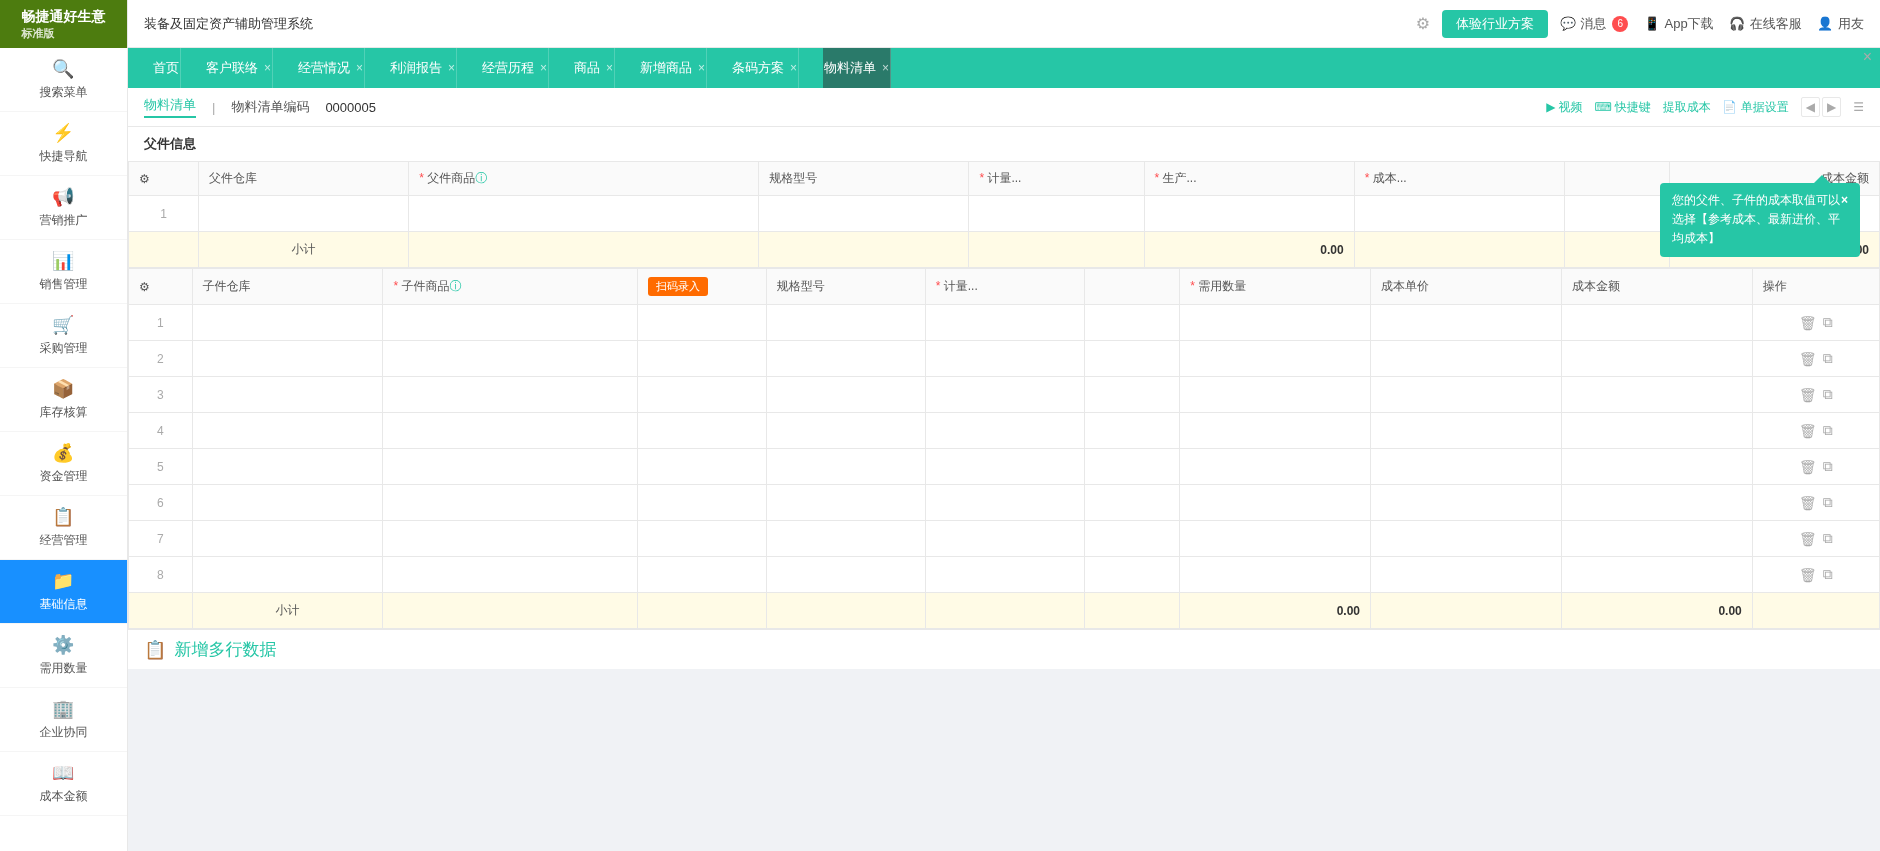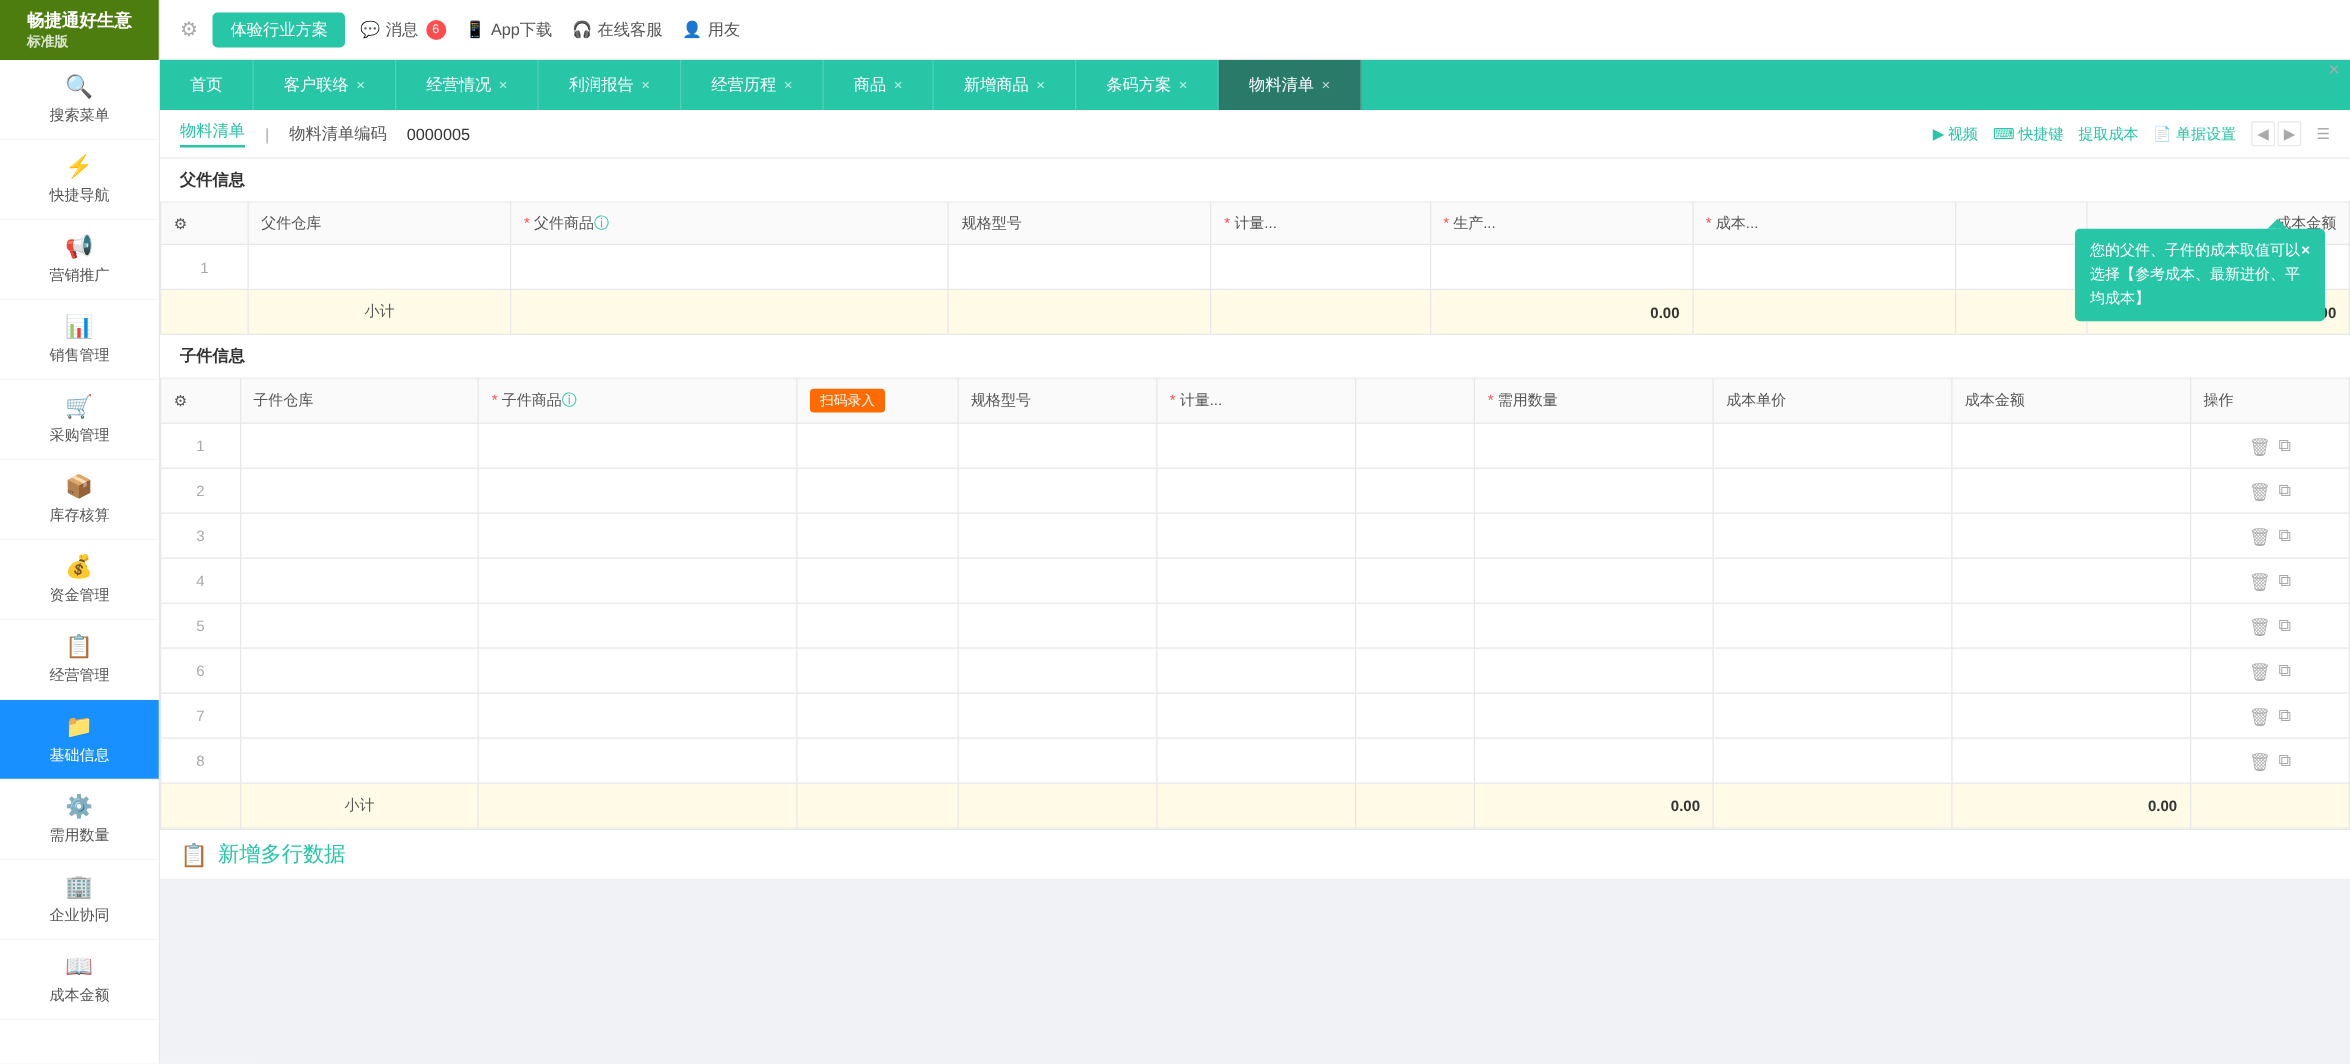--- a/index.html
+++ b/index.html
@@ -88,27 +88,28 @@
     .nav-tabs {
       background: #26c6a6;
       height: 40px;
       display: flex;
       align-items: stretch;
       overflow: hidden;
     }
     .nav-tab {
       display: flex;
       align-items: center;
-      padding: 0 24px;
+      padding: 0 1px;
       color: white;
       font-size: 13px;
       cursor: pointer;
       gap: 6px;
       white-space: nowrap;
       border-right: 1px solid rgba(255,255,255,0.2);
+      margin-left: 24px;
     }
     .nav-tab.active { background: #1f9e82; }
     .nav-tab.dark { background: #2a7a6a; }
     .nav-tab-close { font-size: 12px; opacity: 0.7; }
 
     
     .content { flex: 1; overflow-y: auto; background: #f0f2f5; padding: 0; }
 
     
     .breadcrumb-bar {
@@ -273,20 +274,21 @@
   </div>
   <div class="sidebar-item">
     <span class="icon">📖</span>
     <span>成本金额</span>
   </div>
 </div>
 
 <div class="main">
 
   <div class="topbar">
+    <span class="topbar-title">装备及固定资产辅助管理系统</span>
     <span style="color:#aaa;cursor:pointer;font-size:16px;">⚙</span>
     <button class="topbar-btn">体验行业方案</button>
     <div class="topbar-actions">
       <div class="topbar-action-item">
         <span>💬</span>
         <span>消息</span>
         <span class="badge">6</span>
       </div>
       <div class="topbar-action-item">
         <span>📱</span>
@@ -418,21 +420,20 @@
             <td></td>
             <td class="value" style="text-align:right;">0.00</td>
             <td></td>
             <td></td>
             <td class="value" style="text-align:right;">0.00</td>
           </tr>
         </tbody>
       </table>
     </div>
 
-    <div class="section-title">子件信息</div>
     <div class="table-wrap">
       <table>
         <thead>
           <tr>
             <th style="width:40px;">⚙</th>
             <th style="width:120px;">子件仓库</th>
             <th style="width:160px;">
               <span class="required">*</span> 子件商品<span style="color:#26c6a6;">ⓘ</span>
             </th>
             <th style="width:80px;">

